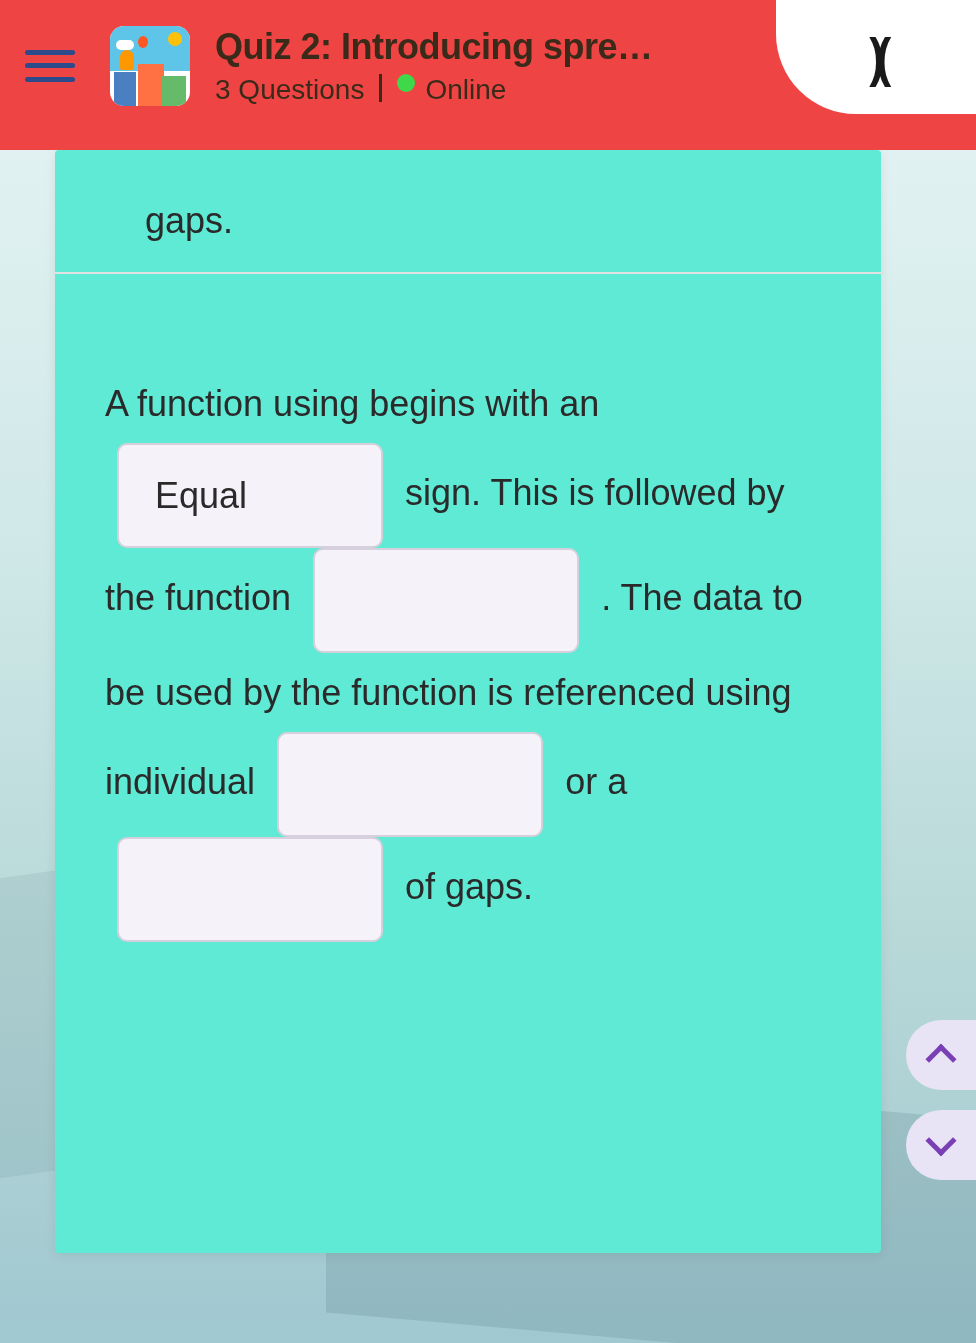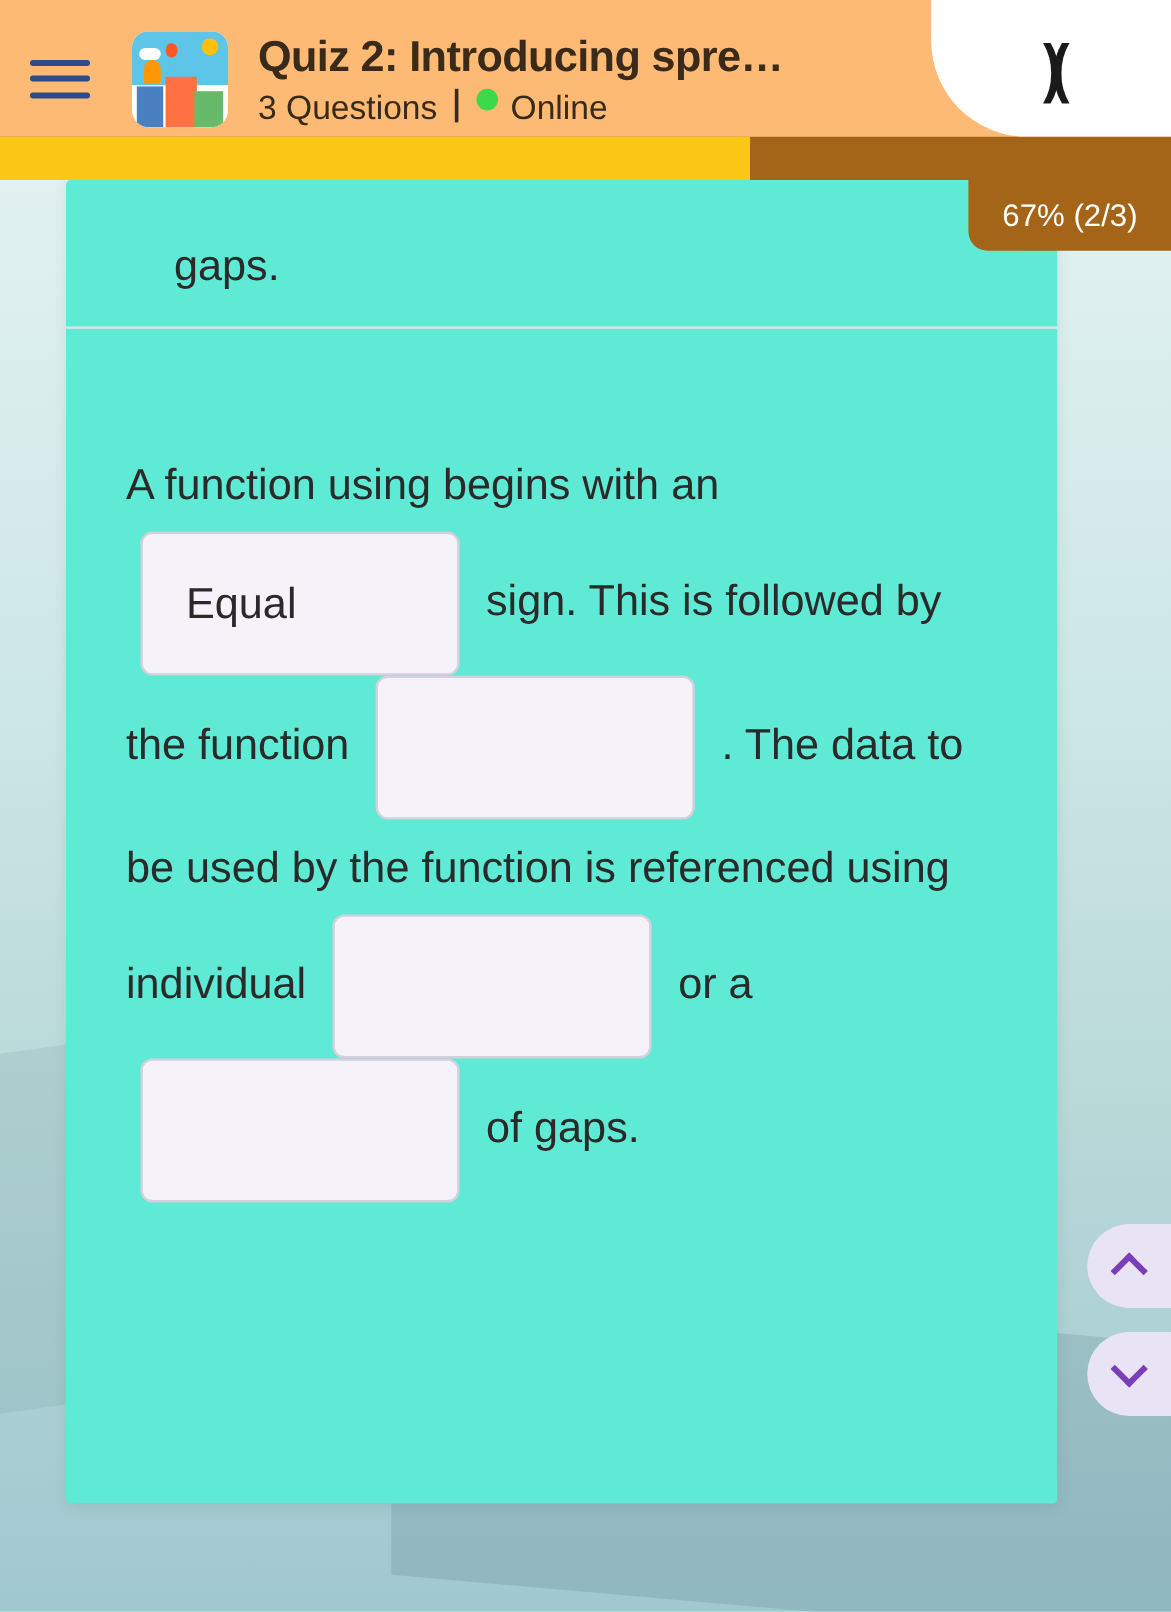--- a/index.html
+++ b/index.html
@@ -28,21 +28,21 @@
       right: -50px;
       width: 700px;
       height: 250px;
       background: rgba(80, 120, 130, 0.2);
       transform: skewY(5deg);
     }
     
     
     .header {
       position: relative;
-      background: #fdba74;
+      background: #ef4444;
       height: 150px;
       z-index: 10;
     }
     .header-top {
       display: flex;
       align-items: center;
       padding: 18px 20px 0 25px;
       height: 114px;
     }
     .menu-icon {
@@ -179,21 +179,21 @@
     .question-body {
       padding: 90px 50px 50px;
       font-size: 36px;
       color: #2a2a2a;
       line-height: 2.2;
     }
     .text-segment { display: inline; }
     .blank-input {
       display: inline-block;
       width: 266px;
-      height: 120px;
+      height: 105px;
       border: 2px solid #d5d0dc;
       background: #f5f2fa;
       border-radius: 10px;
       font-size: 36px;
       padding: 0 36px;
       vertical-align: middle;
       margin: 0 12px;
       font-family: inherit;
       color: #2a2a2a;
     }
@@ -257,24 +257,20 @@
       <div class="quiz-meta">
         <span>3 Questions</span>
         <span class="meta-divider"></span>
         <span class="status-dot"></span>
         <span>Online</span>
       </div>
     </div>
     <div class="logo-corner">
       <span class="logo-mark">)(</span>
     </div>
-  </div>
-  <div class="progress-track">
-    <div class="progress-fill"></div>
-    <div class="progress-badge">67% (2/3)</div>
   </div>
 </header>
 
 <div class="content-wrap">
   <div class="quiz-card">
     <div class="card-instruction">gaps.</div>
     <div class="question-body">
       <span class="text-segment">A function using begins with an</span>
       <input class="blank-input" value="Equal" style="">
       <span class="text-segment">sign. This is followed by the function</span>

